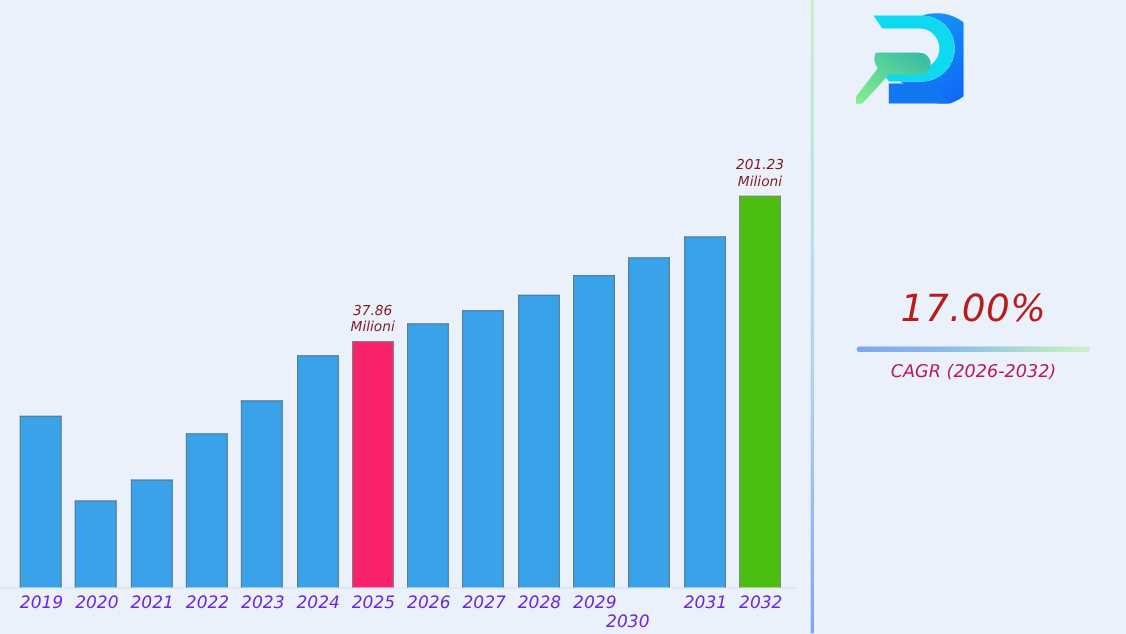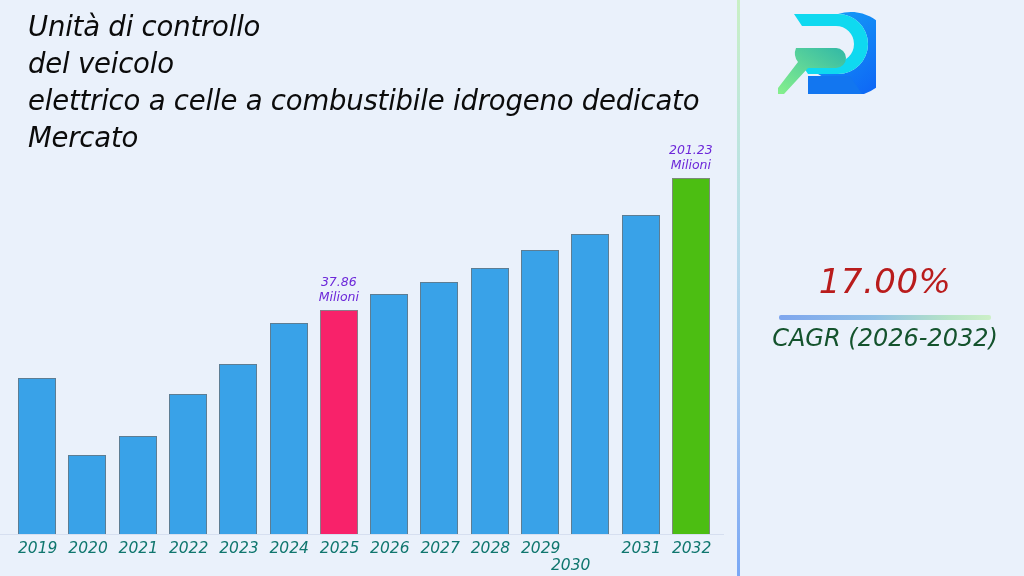--- a/index.html
+++ b/index.html
@@ -42,58 +42,55 @@
   .cagr-value {
     font-style:italic; font-weight:400; font-size:34px; line-height:52px;
     color:#b91c1c; letter-spacing:0.5px;
   }
   .cagr-rule {
     width:212px; height:5px; margin:8px auto 6px auto;
     background:linear-gradient(to right,#7fa6ee 0%,#8fc0e6 45%,#b6e4c6 80%,#cdf0c8 100%);
     border-radius:2px;
   }
   .cagr-label {
-    font-style:italic; font-size:24px; line-height:24px; color:#14532d;
+    font-style:italic; font-size:16px; line-height:24px; color:#be185d;
   }
 
   
   .chart { position:absolute; left:0; top:0; width:737px; height:576px; }
   .axis-line {
     position:absolute; left:0; top:534px; width:724px; height:1px;
     background:#d6dff0;
   }
   .bar {
     position:absolute; bottom:42px;
     border:1px solid #7c8794;
     border-bottom:none;
   }
   .bar.blue  { background:#39a2e8; border-color:#5d7d93; }
   .bar.pink  { background:#f8226a; border-color:#8a7a88; }
   .bar.green { background:#4cbe12; border-color:#7c8b7a; }
 
   .bar-label {
     position:absolute;
     font-style:italic; font-size:12.5px; line-height:15px;
-    color:#6d28d9; text-align:center; white-space:pre-line;
+    color:#7f1d1d; text-align:center; white-space:pre-line;
     font-weight:400;
   }
   .tick {
     position:absolute; top:538px;
     font-style:italic; font-size:15.5px; line-height:20px;
-    color:#0f766e; text-align:center;
+    color:#6d28d9; text-align:center;
   }
 </style>
 </head>
 <body>
 
 <div id="stage">
 
-  <div class="title">Unità di controllo
-del veicolo
-elettrico a celle a combustibile idrogeno dedicato Mercato</div>
 
   <div class="logo">
     <div class="logo-mark">
       <svg viewBox="0 0 98 86" width="98" height="86" xmlns="http://www.w3.org/2000/svg">
         <defs>
           <linearGradient id="gblue" x1="0" y1="0" x2="1" y2="1">
             <stop offset="0%" stop-color="#17a9f7"></stop>
             <stop offset="100%" stop-color="#0d5ef5"></stop>
           </linearGradient>
           <linearGradient id="ggreen" x1="0" y1="1" x2="1" y2="0">

